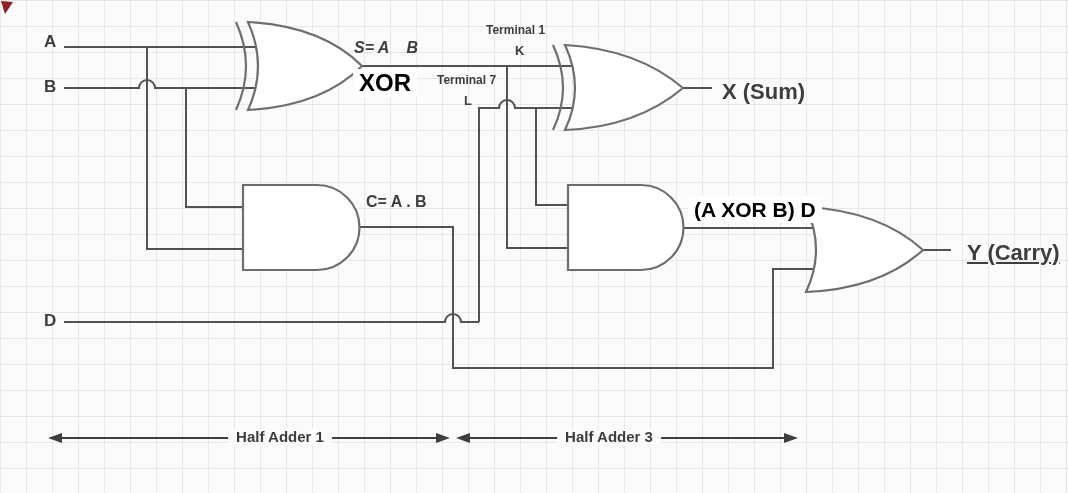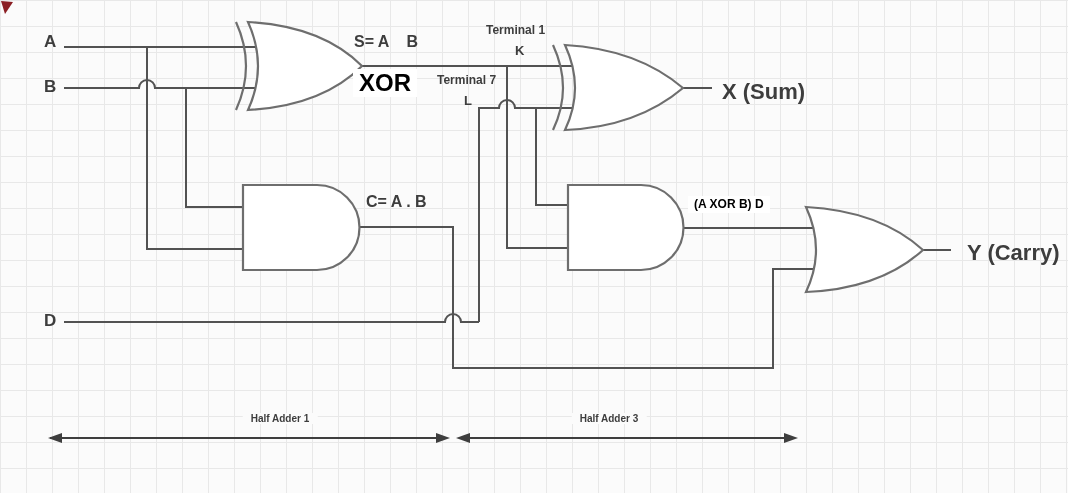--- a/index.html
+++ b/index.html
@@ -20,22 +20,22 @@
   .arrow-head{fill:var(--arrow,#3e3e3e);stroke:none;}
   .corner{fill:var(--corner-mark,#8b1f24);stroke:none;}
   .lbl{position:absolute;color:var(--label,#3d3d3d);font-weight:bold;white-space:pre;line-height:1.1;}
   .lbl-input{font-size:17px;}
   .lbl-eq{font-size:16px;}
   .lbl-term{font-size:12px;}
   .lbl-pin{font-size:13px;}
   .lbl-out{font-size:22px;}
   .lbl-anno{color:var(--annotation,#000);font-weight:800;background:#ffffff;}
   .anno-xor{font-size:24px;left:353px;top:69px;padding:1px 6px;}
-  .anno-and2{font-size:12px;left:688px;top:196px;padding:2px 6px;}
-  .lbl-span{font-size:10px;top:413px;transform:translateX(-50%);background:var(--background,#fbfbfb);padding:0 8px;}
+  .anno-and2{font-size:21px;left:688px;top:196px;padding:2px 6px;}
+  .lbl-span{font-size:15px;top:429px;transform:translateX(-50%);background:var(--background,#fbfbfb);padding:0 8px;}
 </style>
 </head>
 <body>
 
 <div id="canvas">
 
   <svg width="1068" height="493" viewBox="0 0 1068 493">
 
     <path class="wire" d="M 64 47 H 260"></path>
     <path class="wire" d="M 64 88 H 139 A 8 8 0 0 1 155 88 H 260"></path>
@@ -66,30 +66,30 @@
     <polygon class="arrow-head" points="456,438 470,433 470,443"></polygon>
     <polygon class="arrow-head" points="798,438 784,433 784,443"></polygon>
 
     <polygon class="corner" points="1,1 13,2 5,14"></polygon>
   </svg>
 
   <div class="lbl lbl-input" style="left:44px;top:33px;">A</div>
   <div class="lbl lbl-input" style="left:44px;top:78px;">B</div>
   <div class="lbl lbl-input" style="left:44px;top:312px;">D</div>
 
-  <div class="lbl lbl-eq" style="left:354px;top:33px;">S= A    B</div>
+  <div class="lbl lbl-eq" style="left:354px;top:39px;font-style:italic;">S= A    B</div>
   <div class="lbl lbl-eq" style="left:366px;top:193px;">C= A . B</div>
 
   <div class="lbl lbl-anno anno-xor">XOR</div>
   <div class="lbl lbl-anno anno-and2">(A XOR B) D</div>
 
   <div class="lbl lbl-term" style="left:486px;top:24px;">Terminal 1</div>
   <div class="lbl lbl-pin" style="left:515px;top:44px;">K</div>
   <div class="lbl lbl-term" style="left:437px;top:74px;">Terminal 7</div>
   <div class="lbl lbl-pin" style="left:464px;top:94px;">L</div>
 
   <div class="lbl lbl-out" style="left:722px;top:80px;">X (Sum)</div>
-  <div class="lbl lbl-out" style="left:967px;top:241px;">Y (Carry)</div>
+  <div class="lbl lbl-out" style="left:967px;top:241px;text-decoration:underline;">Y (Carry)</div>
 
   <div class="lbl lbl-span" style="left:280px;">Half Adder 1</div>
   <div class="lbl lbl-span" style="left:609px;">Half Adder 3</div>
 
 </div>
 
 </body></html>

